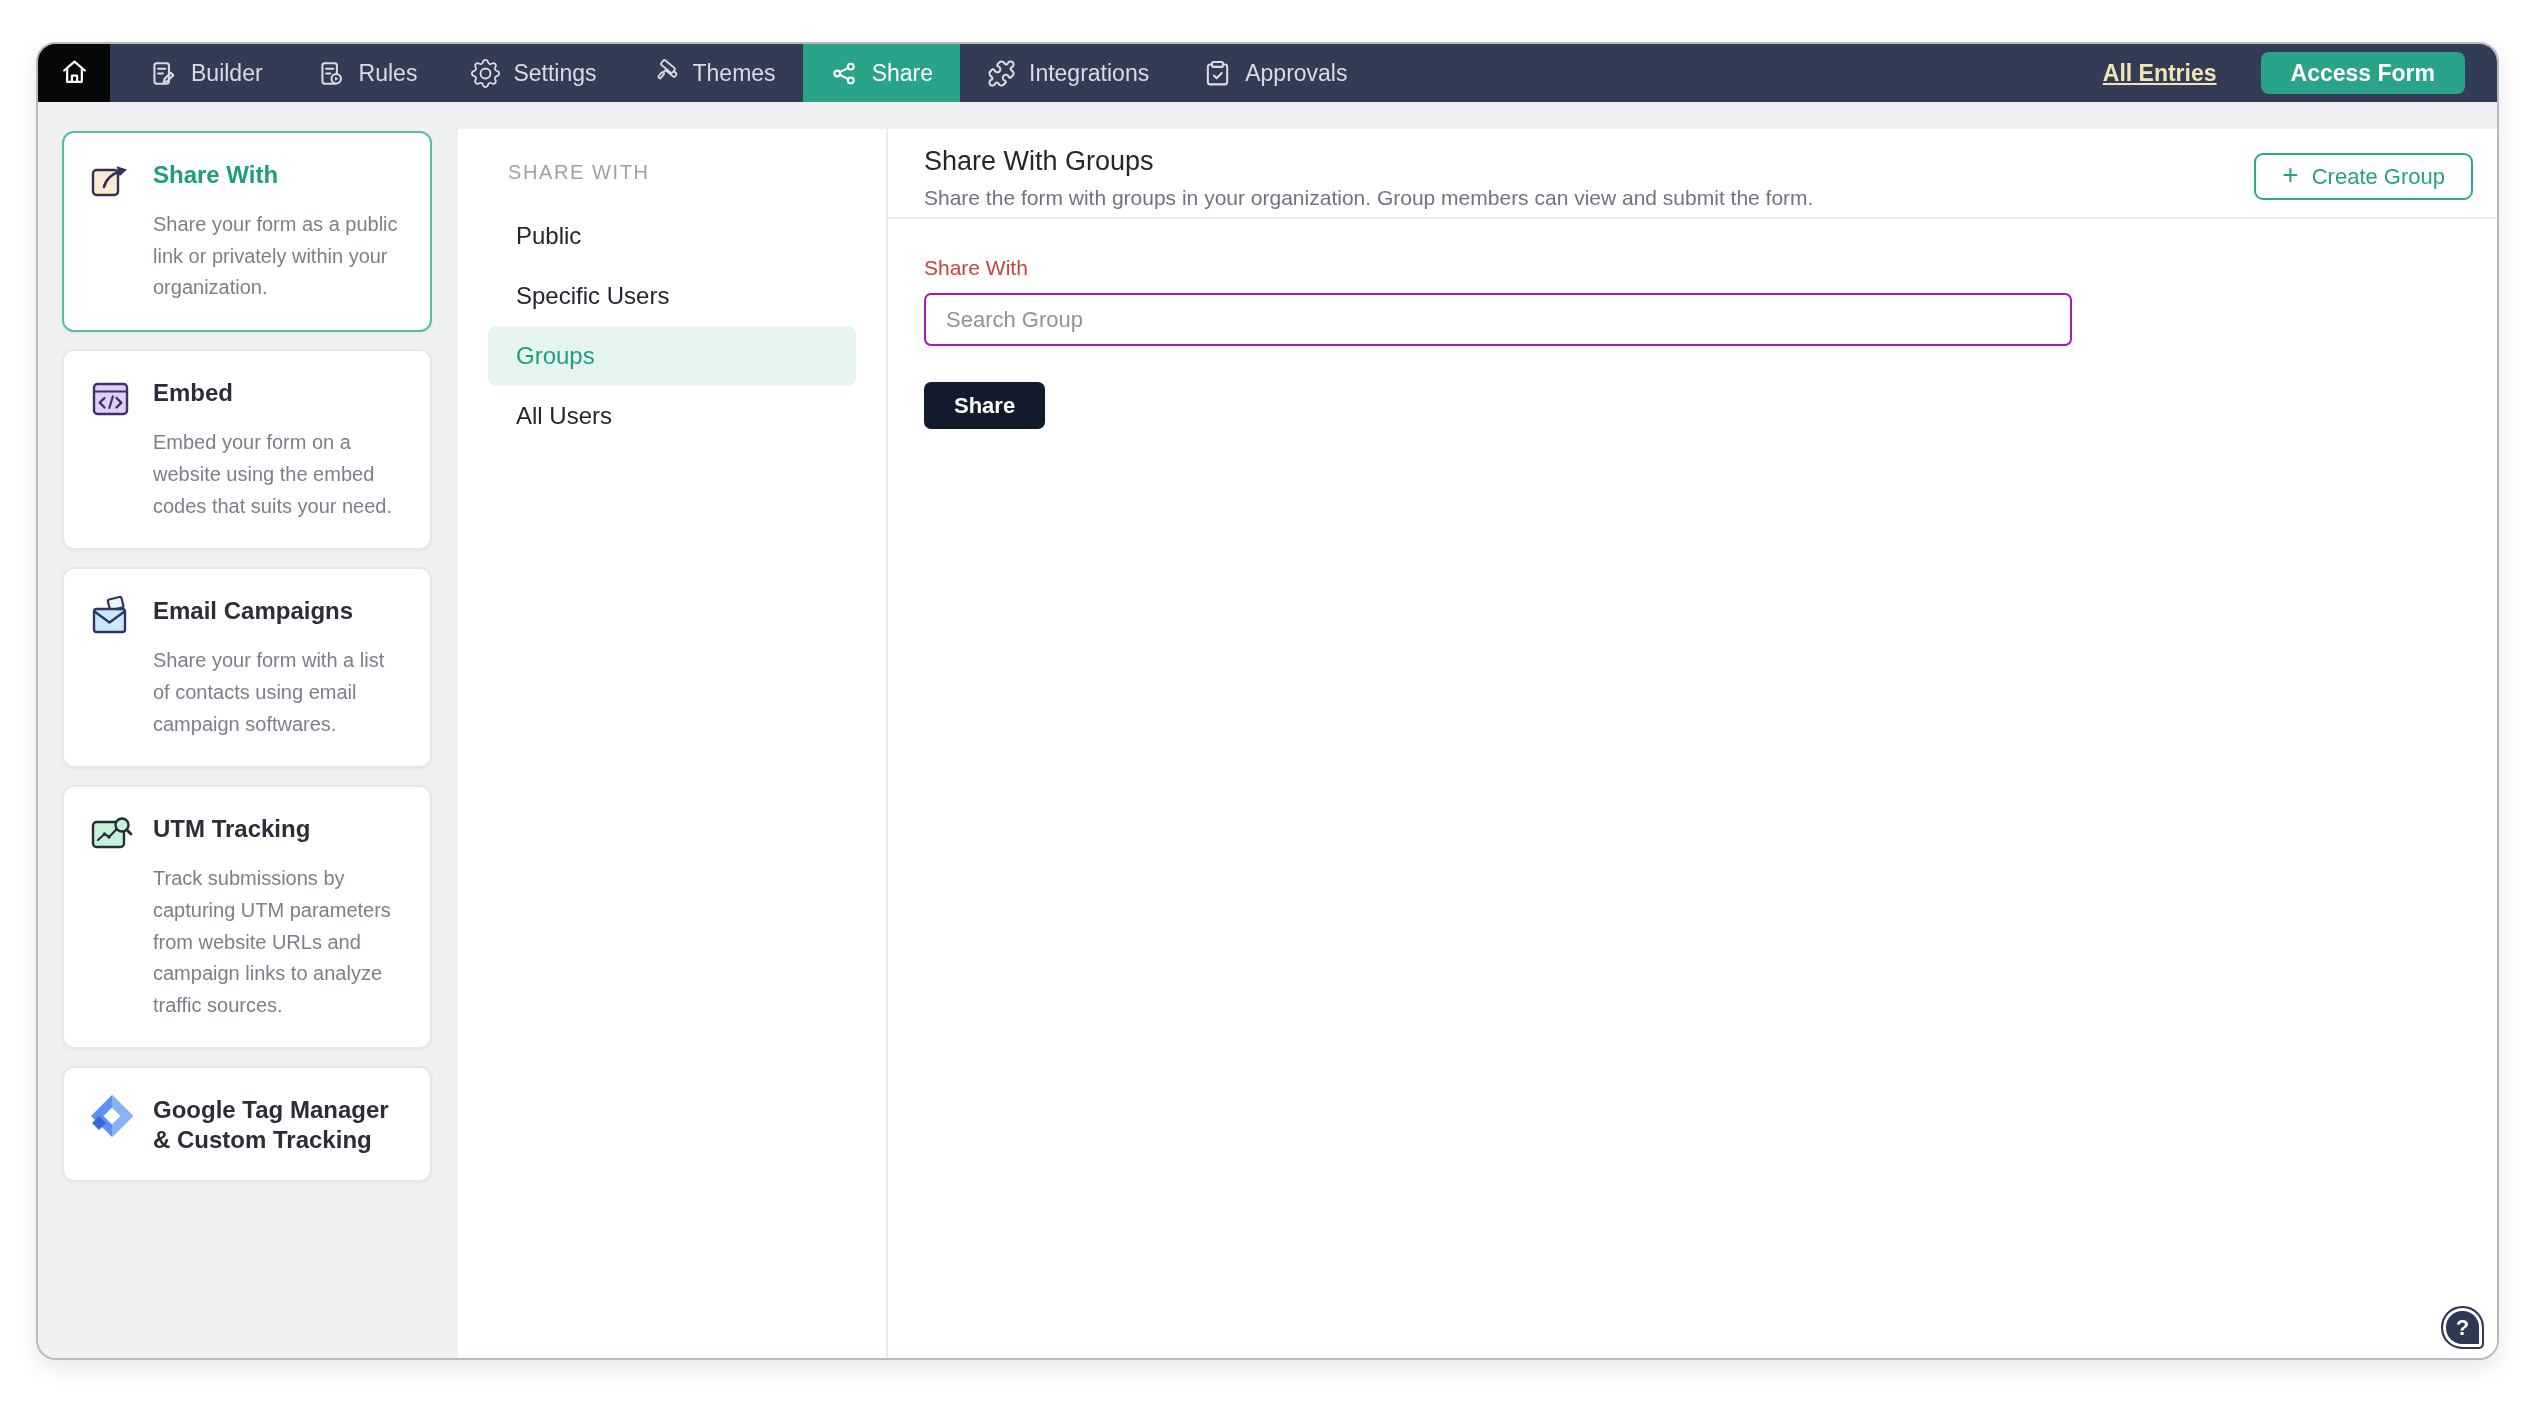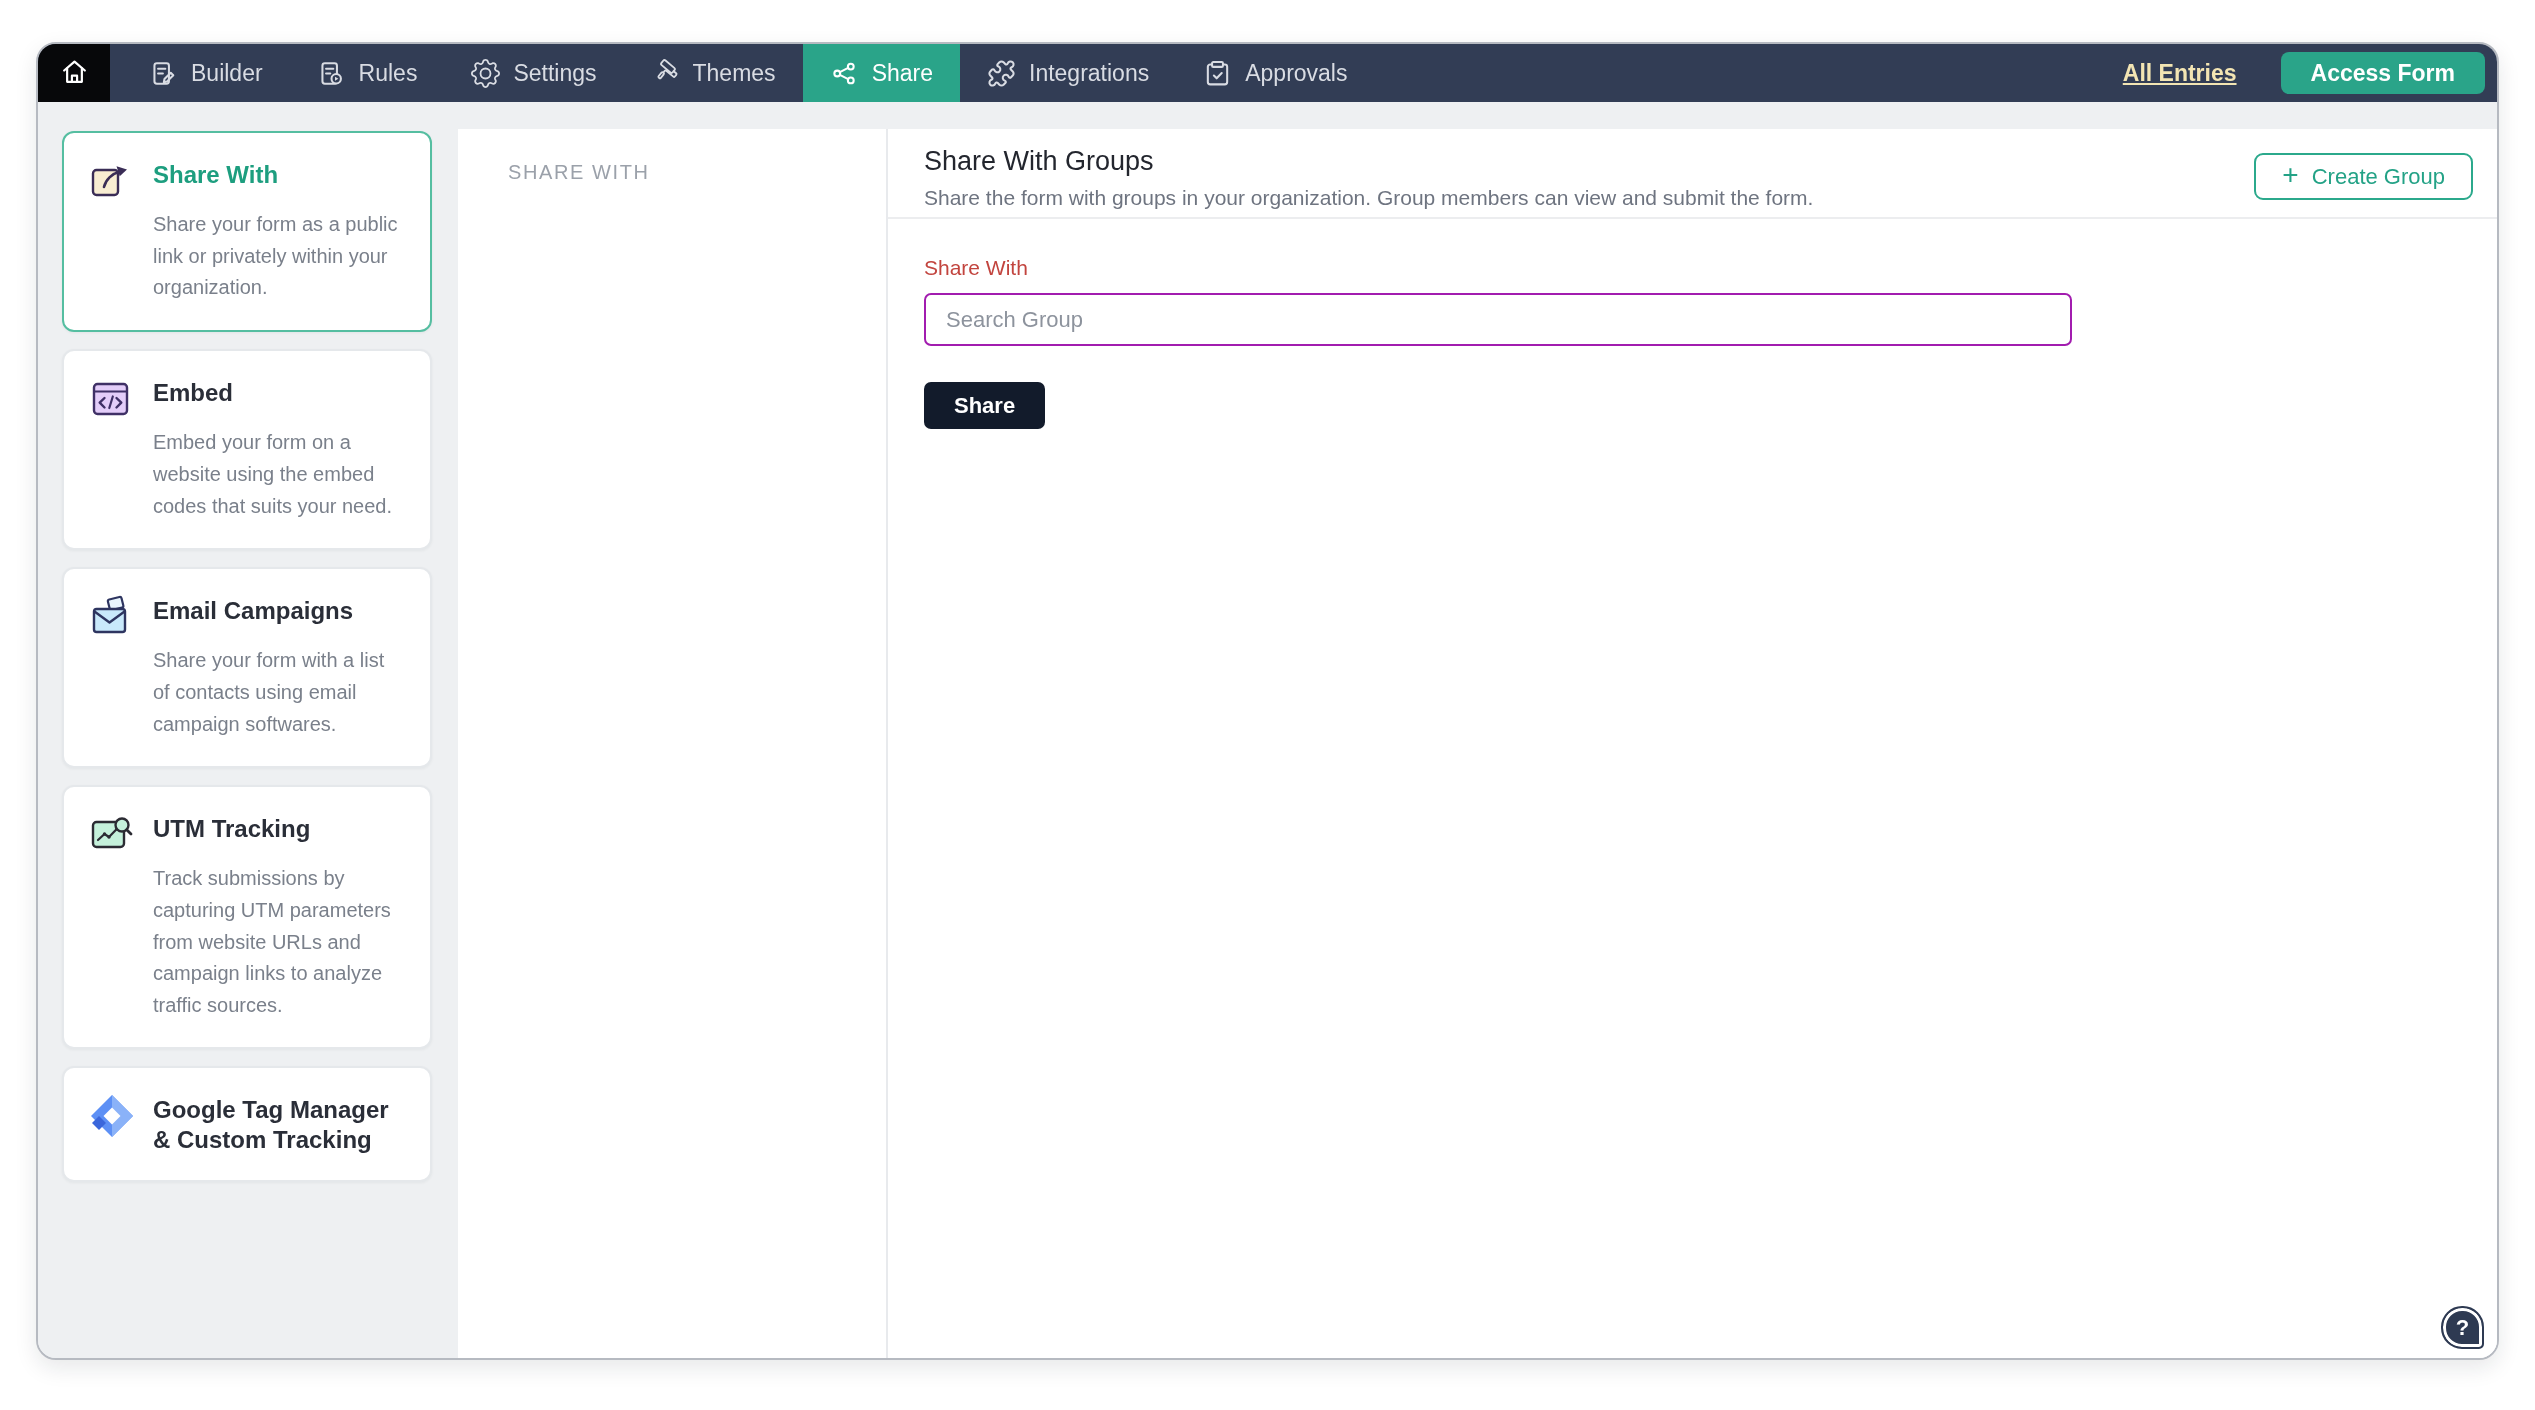--- a/index.html
+++ b/index.html
@@ -15,21 +15,21 @@
     overflow:hidden; display:flex; flex-direction:column;
   }
   
   .topnav { flex:0 0 58px; background:#323D55; display:flex; align-items:stretch; }
   .home-block { width:72px; background:#07080a; display:flex; align-items:center; justify-content:center; cursor:pointer; }
   .home-block svg { width:31px; height:31px; }
   .tabs { display:flex; align-items:stretch; margin-left:12px; }
   .tab { display:flex; align-items:center; gap:13px; padding:0 27px; color:#D9DCE3; font-size:23px; cursor:pointer; white-space:nowrap; }
   .tab svg { width:29px; height:29px; }
   .tab.active { background:#2AA489; color:#ffffff; }
-  .nav-right { margin-left:auto; display:flex; align-items:center; gap:44px; padding-right:12px; }
+  .nav-right { margin-left:auto; display:flex; align-items:center; gap:44px; padding-right:32px; }
   .all-entries { color:#F3E5B3; font-size:23px; font-weight:700; text-decoration:underline; cursor:pointer; }
   .access-form { background:#2AA489; color:#fff; border:none; border-radius:8px; height:42px; padding:0 30px;
     font-size:23px; font-weight:700; font-family:inherit; cursor:pointer; }
   
   .app-body { flex:1; display:flex; padding-top:27px; background:#EEF0F2; min-height:0; }
   
   .side-col { flex:0 0 420px; width:420px; padding:2px 26px 0 24px; overflow:hidden; }
   .card {
     background:#fff; border:2px solid #E5E8EB; border-radius:12px; margin-bottom:17px;
     padding:24px 24px 26px 24px; display:grid; grid-template-columns:48px 1fr; column-gap:17px;
@@ -226,20 +226,26 @@
               <polygon points="24,3 45,24 24,45" fill="#8AB2F8"></polygon>
               <polygon points="24,15.5 32.5,24 24,32.5 15.5,24" fill="#ffffff"></polygon>
               <polygon points="11,24 18,31 11,38 4,31" fill="#3B67DB"></polygon>
             </svg></span>
           <div class="card-title">Google Tag Manager &amp; Custom Tracking</div>
         </div>
       </aside>
 
     <section class="share-col">
       <div class="share-col-header">SHARE WITH</div>
+      <ul class="share-list" id="share-list">
+          <li class="share-item">Public</li>
+          <li class="share-item">Specific Users</li>
+          <li class="share-item active">Groups</li>
+          <li class="share-item">All Users</li>
+        </ul>
     </section>
 
     <section class="main-col">
       <div class="main-header">
         <div>
           <h1 class="main-title">Share With Groups</h1>
           <p class="main-sub">Share the form with groups in your organization. Group members can view and submit the form.</p>
         </div>
         <button class="create-group">
           <span class="plus-glyph">+</span>

